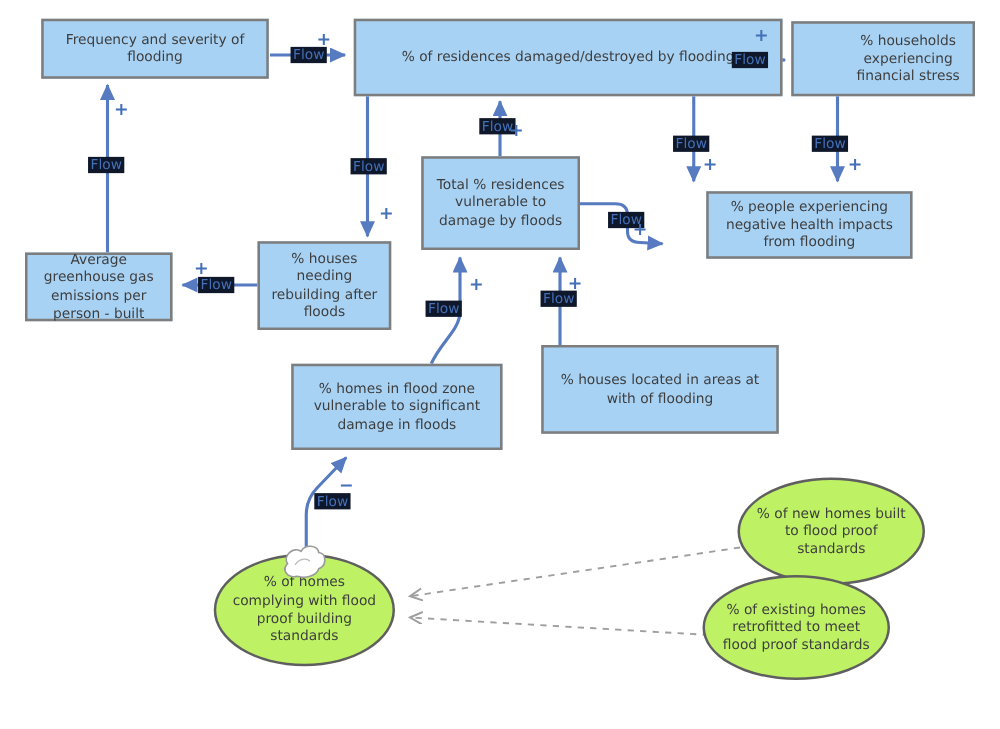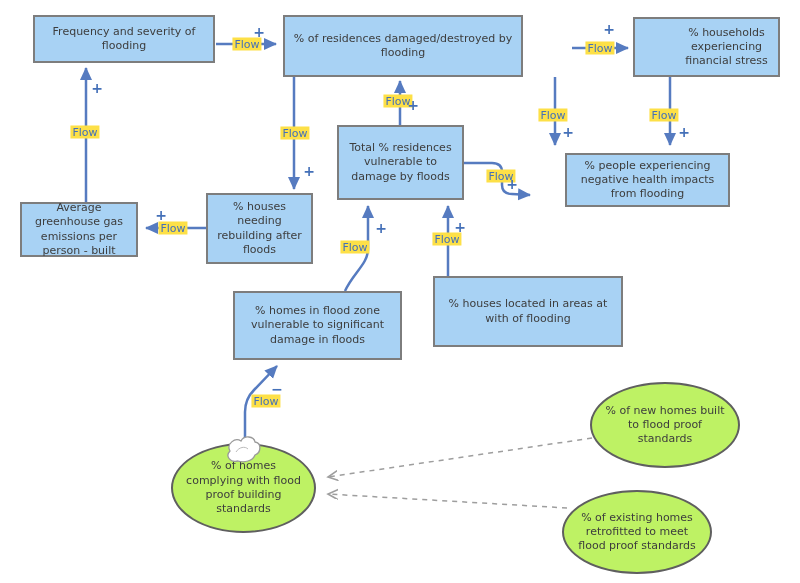--- a/index.html
+++ b/index.html
@@ -11,21 +11,21 @@
   svg.overlay{position:absolute;left:0;top:0;z-index:3;pointer-events:none;}
   .node{
     position:absolute;display:flex;align-items:center;justify-content:center;
     text-align:center;font-size:11px;line-height:1.3;color:#3d3d3d;
     box-sizing:border-box;padding:2px 5px;z-index:2;
   }
   .box{background:#a8d2f4;border:2px solid #7d7d7d;}
   .ellipse{background:#bef264;border:2px solid #5f5f5f;border-radius:50%;padding:4px 12px;}
   .flow-label{
     position:absolute;transform:translate(-50%,-50%);font-size:11px;color:#4470b8;
-    background:#fde047;padding:0 2px;z-index:4;white-space:nowrap;
+    background:#0f172a;padding:0 2px;z-index:4;white-space:nowrap;
   }
   .sign{
     position:absolute;transform:translate(-50%,-50%);font-size:14px;font-weight:bold;
     color:#4470b8;z-index:4;white-space:nowrap;
   }
 </style>
 </head>
 <body>
 
 <div class="canvas">
@@ -57,21 +57,21 @@
 
     <g fill="none" stroke="#9e9e9e" stroke-width="1.5" stroke-dasharray="5 5">
       <path d="M592,438 L328,477" marker-end="url(#arrG)"></path>
       <path d="M567,508 L328,494" marker-end="url(#arrG)"></path>
     </g>
   </svg>
 
   <div class="node box" style="left:33px;top:15px;width:182px;height:48px;">
     <span>Frequency and severity of flooding</span>
   </div>
-  <div class="node box" style="left:283px;top:15px;width:240px;height:62px;">
+  <div class="node box" style="left:283px;top:15px;width:343px;height:62px;">
     <span>% of residences damaged/destroyed by flooding</span>
   </div>
   <div class="node box" style="left:633px;top:17px;width:147px;height:60px;padding-left:45px;">
     <span>% households experiencing financial stress</span>
   </div>
   <div class="node box" style="left:20px;top:202px;width:118px;height:55px;">
     <span>Average greenhouse gas emissions per person - built</span>
   </div>
   <div class="node box" style="left:206px;top:193px;width:107px;height:71px;">
     <span>% houses needing rebuilding after floods</span>
@@ -88,21 +88,21 @@
   <div class="node box" style="left:433px;top:276px;width:190px;height:71px;">
     <span>% houses located in areas at with of flooding</span>
   </div>
 
   <div class="node ellipse" style="left:171px;top:443px;width:145px;height:90px;">
     <span>% of homes complying with flood proof building standards</span>
   </div>
   <div class="node ellipse" style="left:590px;top:382px;width:150px;height:86px;">
     <span>% of new homes built to flood proof standards</span>
   </div>
-  <div class="node ellipse" style="left:562px;top:490px;width:150px;height:84px;">
+  <div class="node ellipse" style="left:562px;top:460px;width:150px;height:84px;">
     <span>% of existing homes retrofitted to meet flood proof standards</span>
   </div>
 
   <svg class="overlay" width="800" height="583" viewBox="0 0 800 583">
     <path d="M238,461 C230,463 225,456 230,451 C226,444 235,437 241,441 C244,435 254,436 255,442 C262,443 261,453 255,455 C253,461 244,463 238,461 Z" fill="#ffffff" stroke="#9a9a9a" stroke-width="1.3"></path>
     <path d="M236,452 C239,447 245,446 248,449" fill="none" stroke="#bbbbbb" stroke-width="1"></path>
   </svg>
 
   <span class="flow-label" style="left:247px;top:44px;">Flow</span>
   <span class="sign" style="left:259px;top:32px;">+</span>

